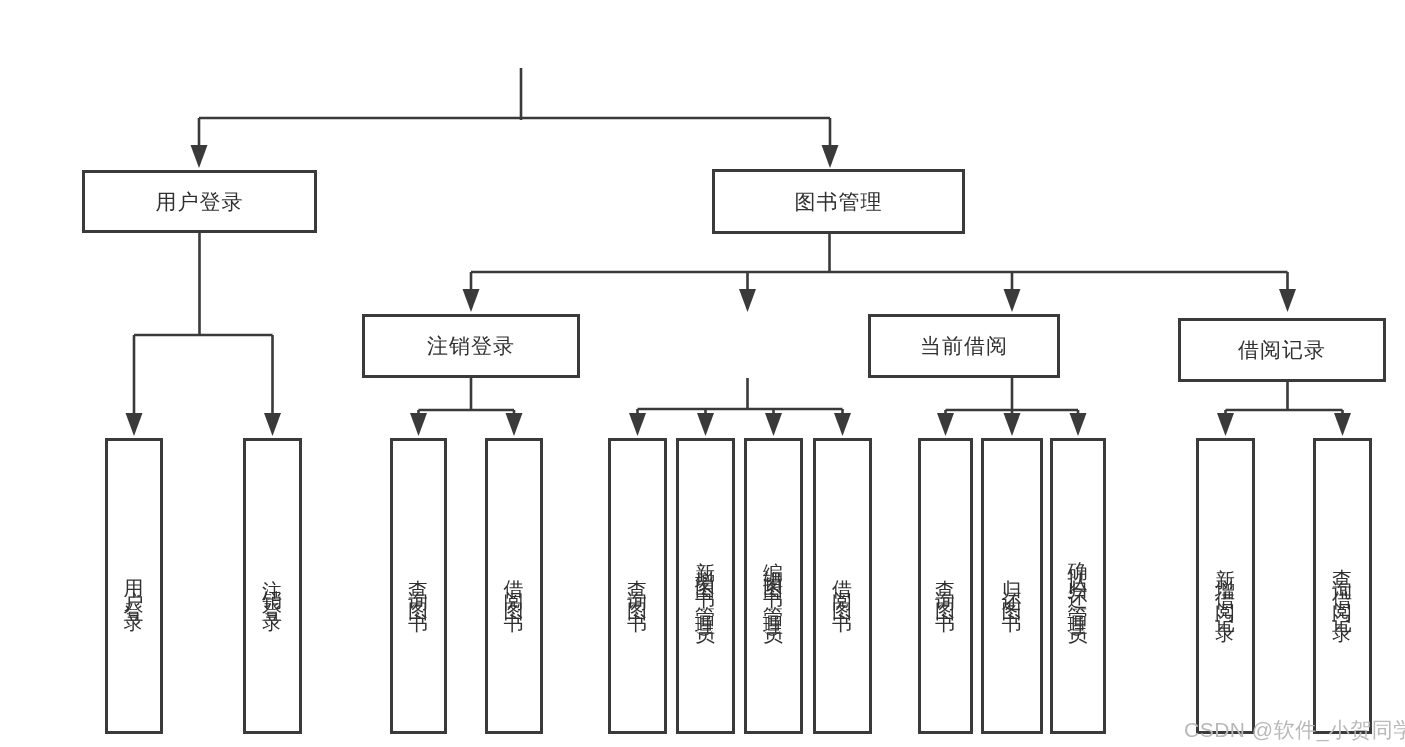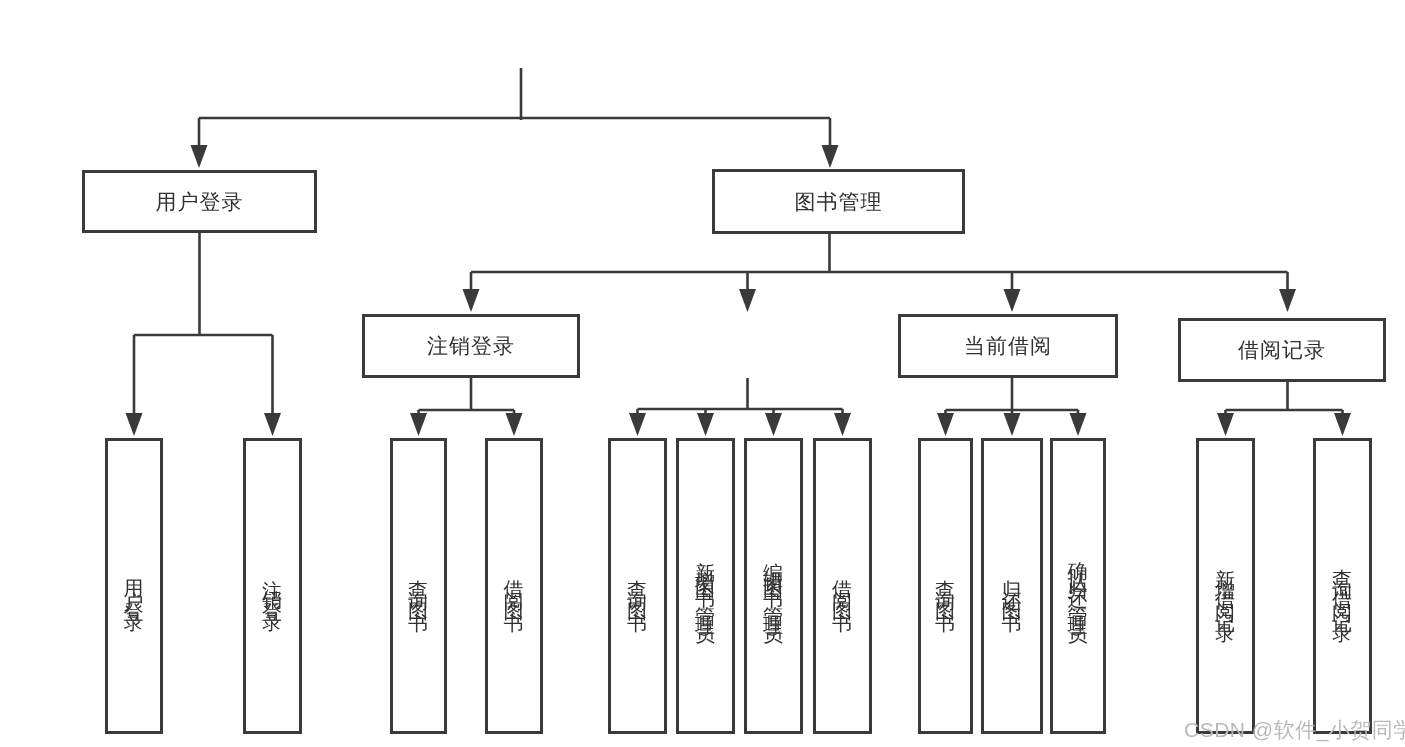--- a/index.html
+++ b/index.html
@@ -77,21 +77,21 @@
   <div class="box h" style="left:82px;top:170px;width:235px;height:63px">
     <span>用户登录</span>
   </div>
   <div class="box h" style="left:712px;top:169px;width:253px;height:65px">
     <span>图书管理</span>
   </div>
 
   <div class="box h" style="left:362px;top:314px;width:218px;height:64px">
     <span>注销登录</span>
   </div>
-  <div class="box h" style="left:898px;top:314px;width:220px;height:64px">
+  <div class="box h" style="left:868px;top:314px;width:192px;height:64px">
     <span>当前借阅</span>
   </div>
   <div class="box h" style="left:1178px;top:318px;width:208px;height:64px">
     <span>借阅记录</span>
   </div>
 
   <div class="box v" style="left:105px;top:438px;width:58px;height:296px">
     <span>用户登录</span>
   </div>
   <div class="box v" style="left:243px;top:438px;width:59px;height:296px">

